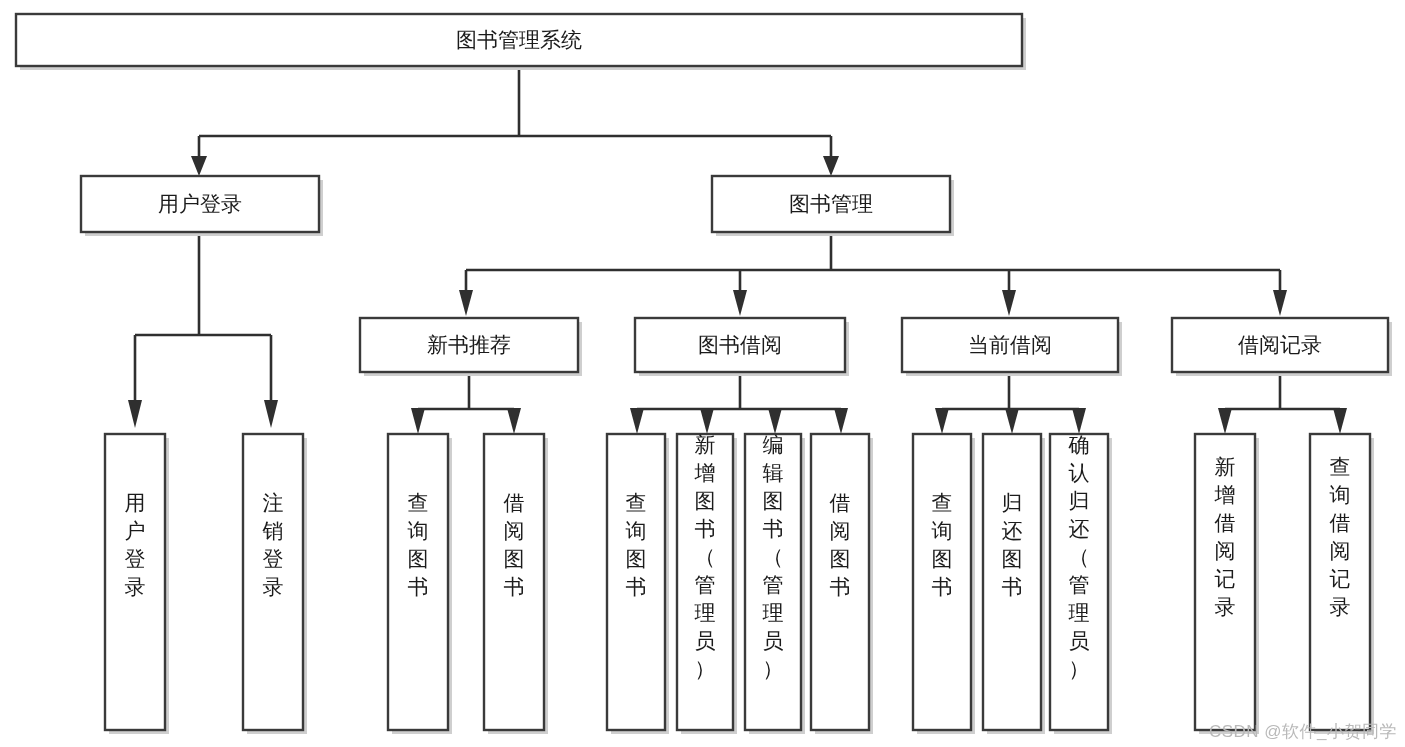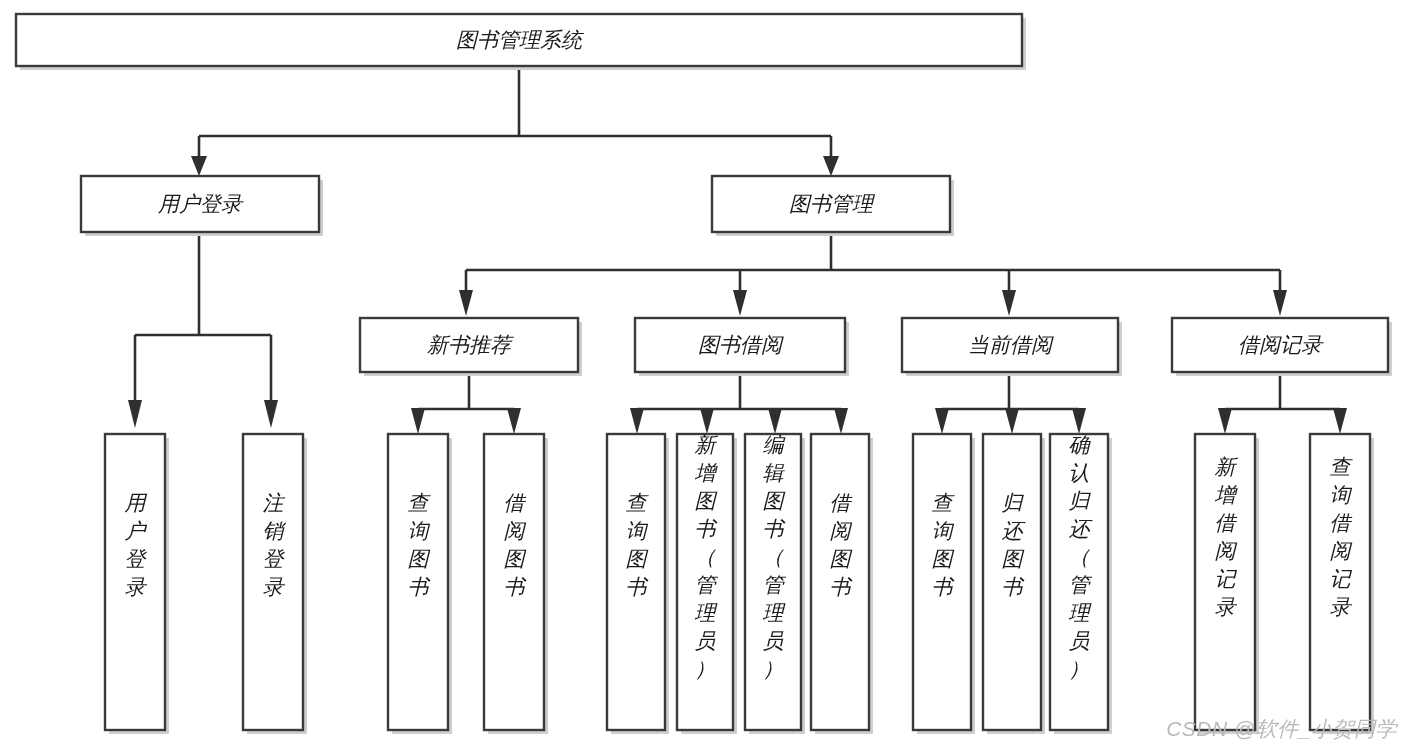--- a/index.html
+++ b/index.html
@@ -10,21 +10,20 @@
   }
   body {
     font-family: "Liberation Sans", "DejaVu Sans", sans-serif;
   }
   #diagram-root {
     position: relative;
     width: 1405px;
     height: 747px;
     background: #ffffff;
     overflow: hidden;
-    font-style: italic;
   }
   svg#tree-svg {
     position: absolute;
     left: 0;
     top: 0;
     width: 1405px;
     height: 747px;
     display: block;
   }
   .node-rect {
@@ -56,21 +55,21 @@
     font-family: "Liberation Sans", "DejaVu Sans", sans-serif;
     font-size: 21px;
     fill: #1b1b1b;
     text-anchor: middle;
   }
   .watermark {
     position: absolute;
     right: 8px;
     bottom: 4px;
     font-family: "Liberation Sans", "DejaVu Sans", sans-serif;
-    font-size: 21px;
+    font-size: 17px;
     color: #b9b9b9;
     letter-spacing: 0.5px;
     white-space: nowrap;
     user-select: none;
   }
 </style>
 </head>
 <body>
 
 <div id="diagram-root">

